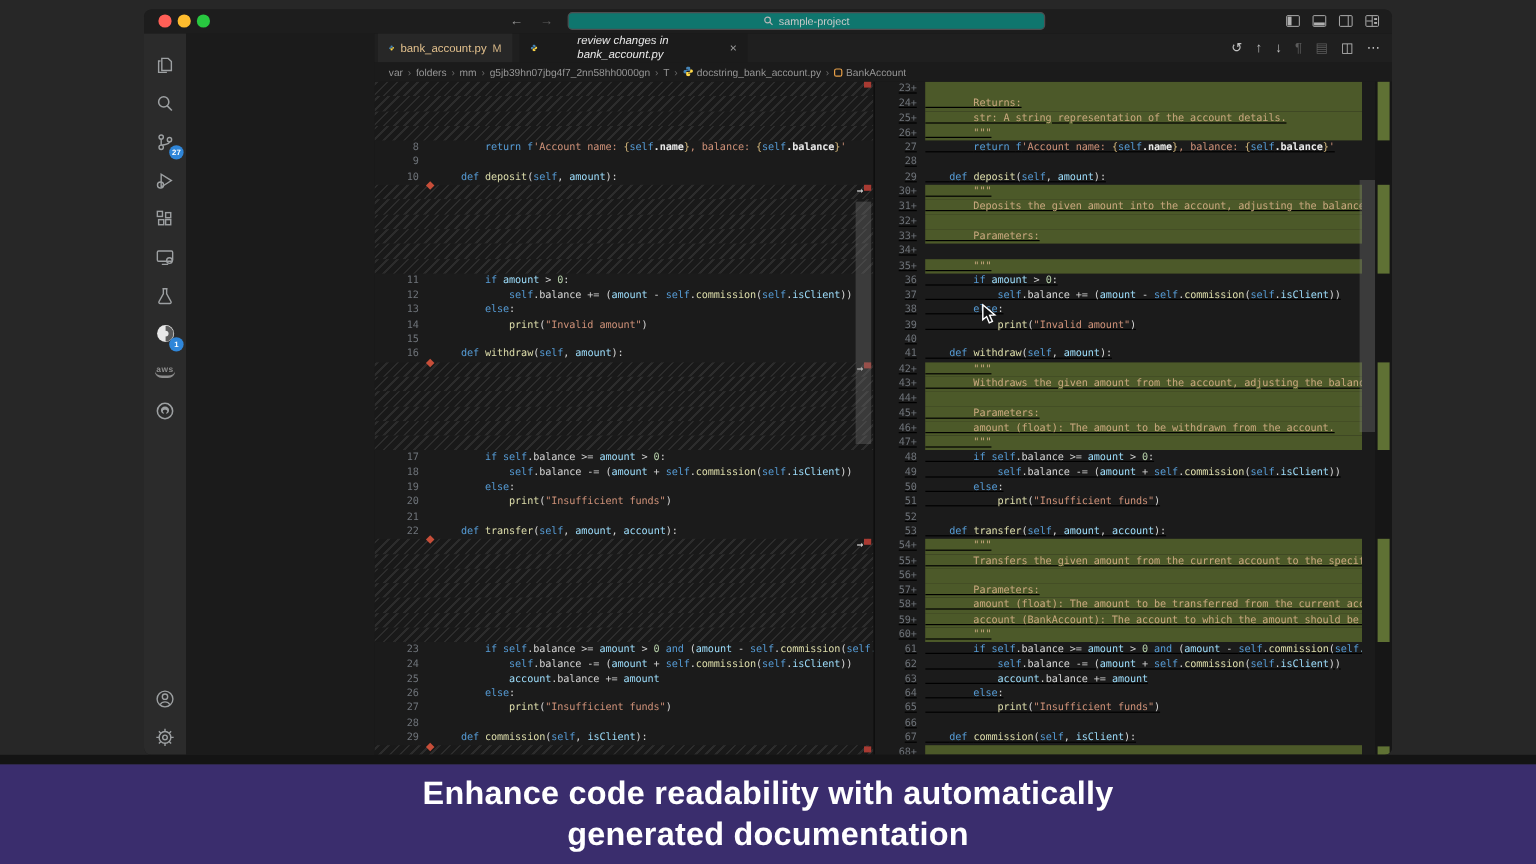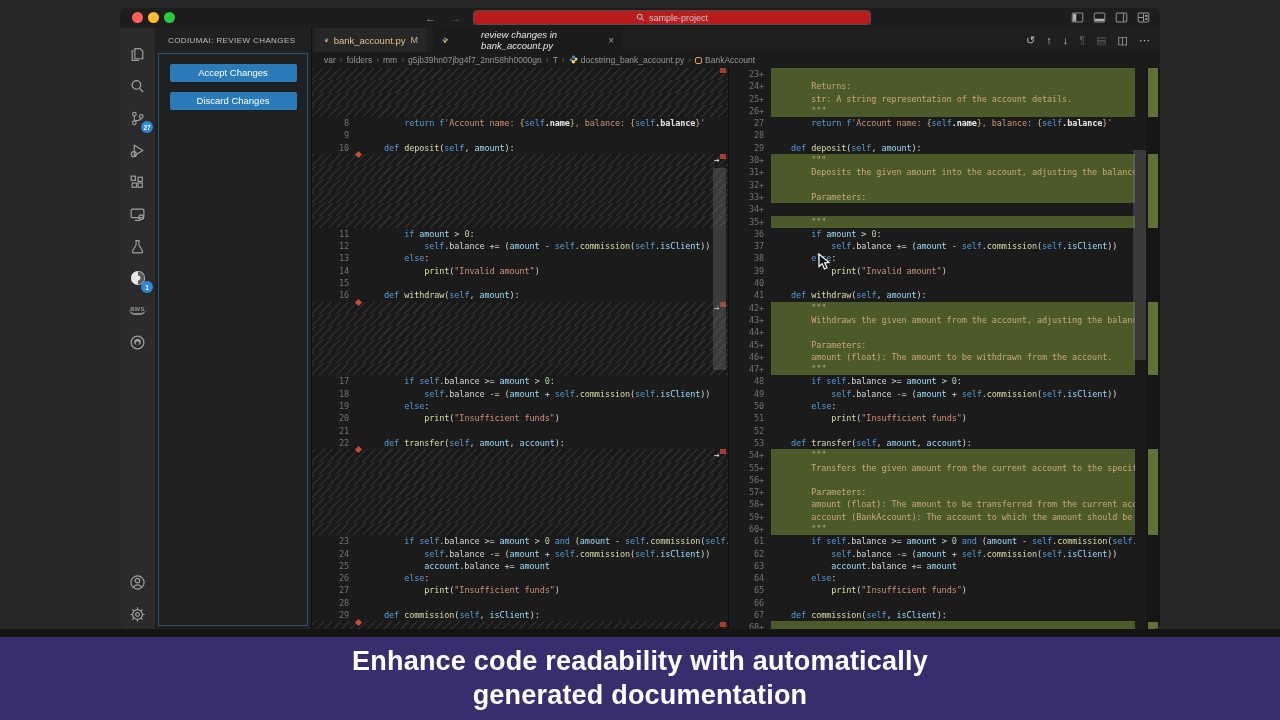--- a/index.html
+++ b/index.html
@@ -13,21 +13,21 @@
   .bottom-strip { position:absolute; left:0; top:629px; width:1280px; height:8px; background:#141414; }
 
   
   .titlebar { position:absolute; left:0; top:0; width:1040px; height:20px; background:#1d1d1d; }
   .tl { position:absolute; top:4px; width:11px; height:11px; border-radius:50%; }
   .tl.red { left:12px; background:#ff5f57; }
   .tl.yellow { left:28px; background:#febc2e; }
   .tl.green { left:44px; background:#28c840; }
   .navarrow { position:absolute; top:0; height:20px; line-height:20px; font-size:11px; color:#9a9a9a; }
   .navarrow.fwd { color:#5d5d5d; }
-  .searchbox { position:absolute; left:353px; top:2px; width:398px; height:15px; background:#b91c1c;
+  .searchbox { position:absolute; left:353px; top:2px; width:398px; height:15px; background:#0f766e;
                border:1px solid #4d4e50; border-radius:4px; display:flex; align-items:center;
                justify-content:center; gap:4px; color:#c9c9c9; font-size:9px; }
   .layout-icons { position:absolute; right:10px; top:3px; display:flex; gap:9px; }
   .layout-icons svg { display:block; }
 
   
   .activitybar { position:absolute; left:0; top:20px; width:35px; height:601px; background:#2b2b2b; }
   .abar-item { position:absolute; left:0; width:35px; height:28px; display:flex;
                align-items:center; justify-content:center; }
   .abar-item svg { display:block; }
@@ -66,21 +66,21 @@
                 white-space:nowrap; overflow:hidden; }
   .breadcrumb .sep { color:#6a6a6a; margin:0 4px; }
   .breadcrumb .seg { display:flex; align-items:center; gap:3px; }
   .class-glyph { display:inline-block; width:7px; height:7px; border:1.5px solid #e8a048;
                  border-radius:2px; }
 
   
   .diff { position:absolute; left:0; top:40px; width:848px; height:561px; overflow:hidden; }
   .pane { position:absolute; top:0; height:561px; overflow:hidden; background:#1b1b1b; }
   .pane-left { left:0; width:416px; }
-  .pane-right { left:416px; width:407px; border-left:1px solid #0c0c0c; }
+  .pane-right { left:416px; width:407px; border-left:1px solid #0c0c0c;text-decoration:underline; }
   .row { display:flex; height:12.3px; line-height:12.5px; white-space:pre;
          font-family:"DejaVu Sans Mono",monospace; font-size:8.5px; letter-spacing:-0.1px; }
   .row .num { flex:0 0 52px; text-align:right; padding-right:15px; color:#6e7379; }
   .pane-right .row .num { flex:0 0 42px; padding-right:7px; }
   .row .code { flex:1 1 auto; overflow:hidden; color:#d4d4d4; }
   .row.gap { background:repeating-linear-gradient(-45deg,#2c2c2c 0 1.5px,#191919 1.5px 6px); }
   .row.added .code { background:#4c5929; }
   .tk-w{color:#d4d4d4} .tk-kw{color:#569cd6} .tk-fn{color:#dcdcaa} .tk-str{color:#ce9178}
   .tk-p{color:#9cdcfa} .tk-n{color:#b5cea8} .tk-sf{color:#569cd6} .tk-br{color:#d7ba7d}
   .tk-prb{color:#e9e9e9;font-weight:bold} .tk-doc{color:#c9a87e}
@@ -218,27 +218,20 @@
       </div>
       <div class="abar-item" style="top:572px">
         <svg width="17" height="17" viewBox="0 0 16 16" fill="none" stroke="#9da0a2" stroke-width="1.1">
             <circle cx="8" cy="8" r="1.8"></circle>
             <circle cx="8" cy="8" r="4.6"></circle>
             <path d="M8 1.2v2.4M8 12.4v2.4M1.2 8h2.4M12.4 8h2.4M3.2 3.2l1.7 1.7M11.1 11.1l1.7 1.7M12.8 3.2l-1.7 1.7M4.9 11.1l-1.7 1.7"></path>
           </svg>
       </div>
     </div>
 
-    <div class="sidebar">
-      <div class="sidebar-title">CODIUMAI: REVIEW CHANGES</div>
-      <div class="sidebar-body">
-        <button class="sbtn">Accept Changes</button>
-        <button class="sbtn">Discard Changes</button>
-      </div>
-    </div>
 
     <div class="editor">
       <div class="tabbar">
         <div class="tab tab1">
           <svg width="10" height="10" viewBox="0 0 16 16">
               <path d="M8 1c-2 0-3 .8-3 2v2h3v1H3.5C2 6 1 7 1 8.5S2 11 3.5 11H5V9.5C5 8 6 7 7.5 7H11V3c0-1.2-1-2-3-2z" fill="#4584b6"></path>
               <path d="M8 15c2 0 3-.8 3-2v-2H8v-1h4.5c1.5 0 2.5-1 2.5-2.5S14 5 12.5 5H11v1.5C11 8 10 9 8.5 9H5v4c0 1.2 1 2 3 2z" fill="#ffd94a"></path>
             </svg>
           <span>bank_account.py</span>
           <span class="mod">M</span>

